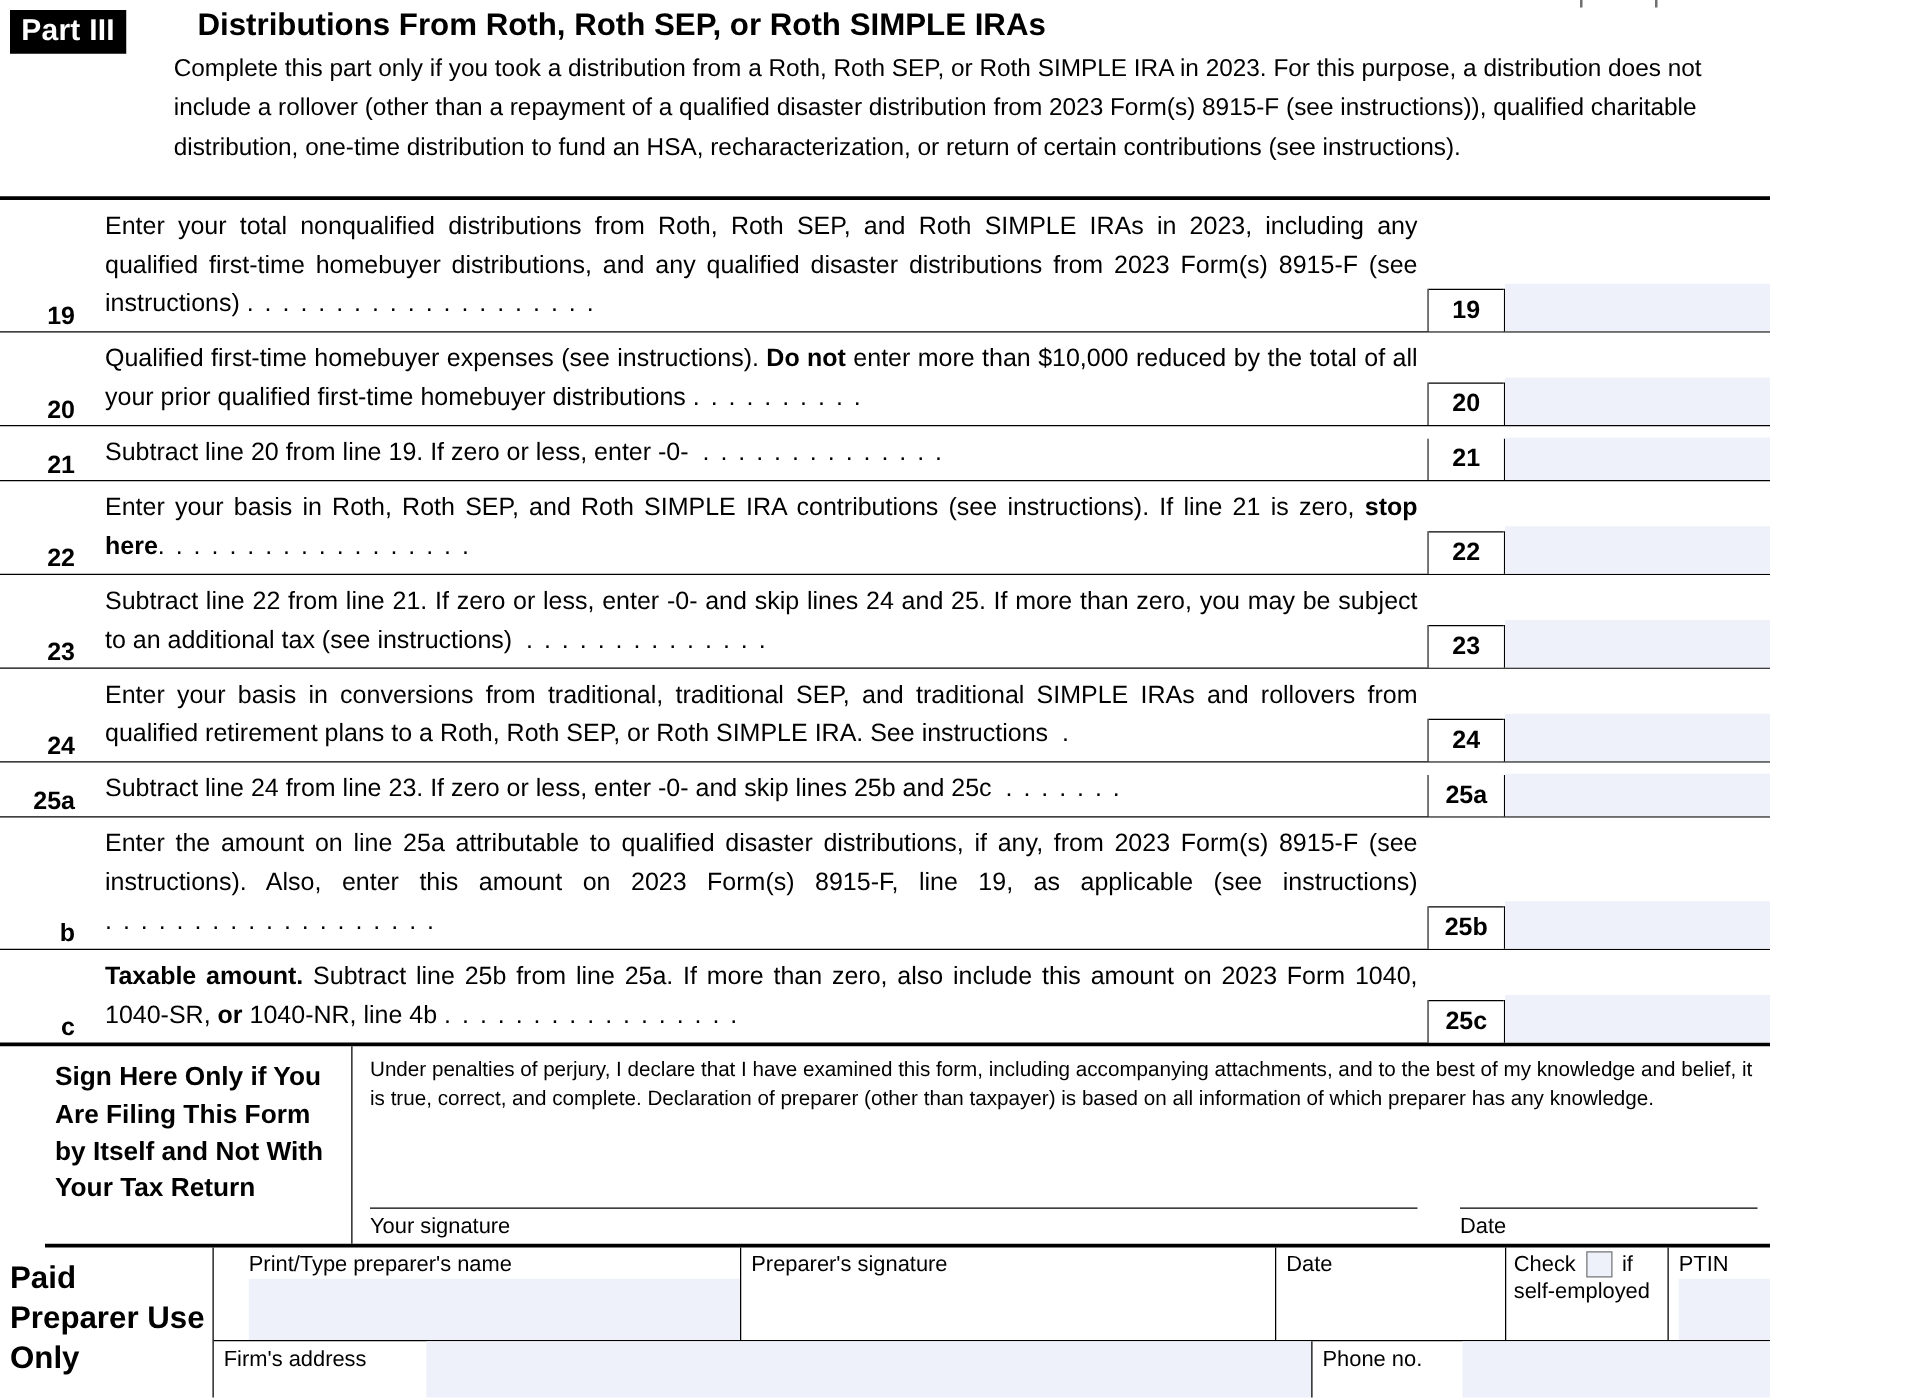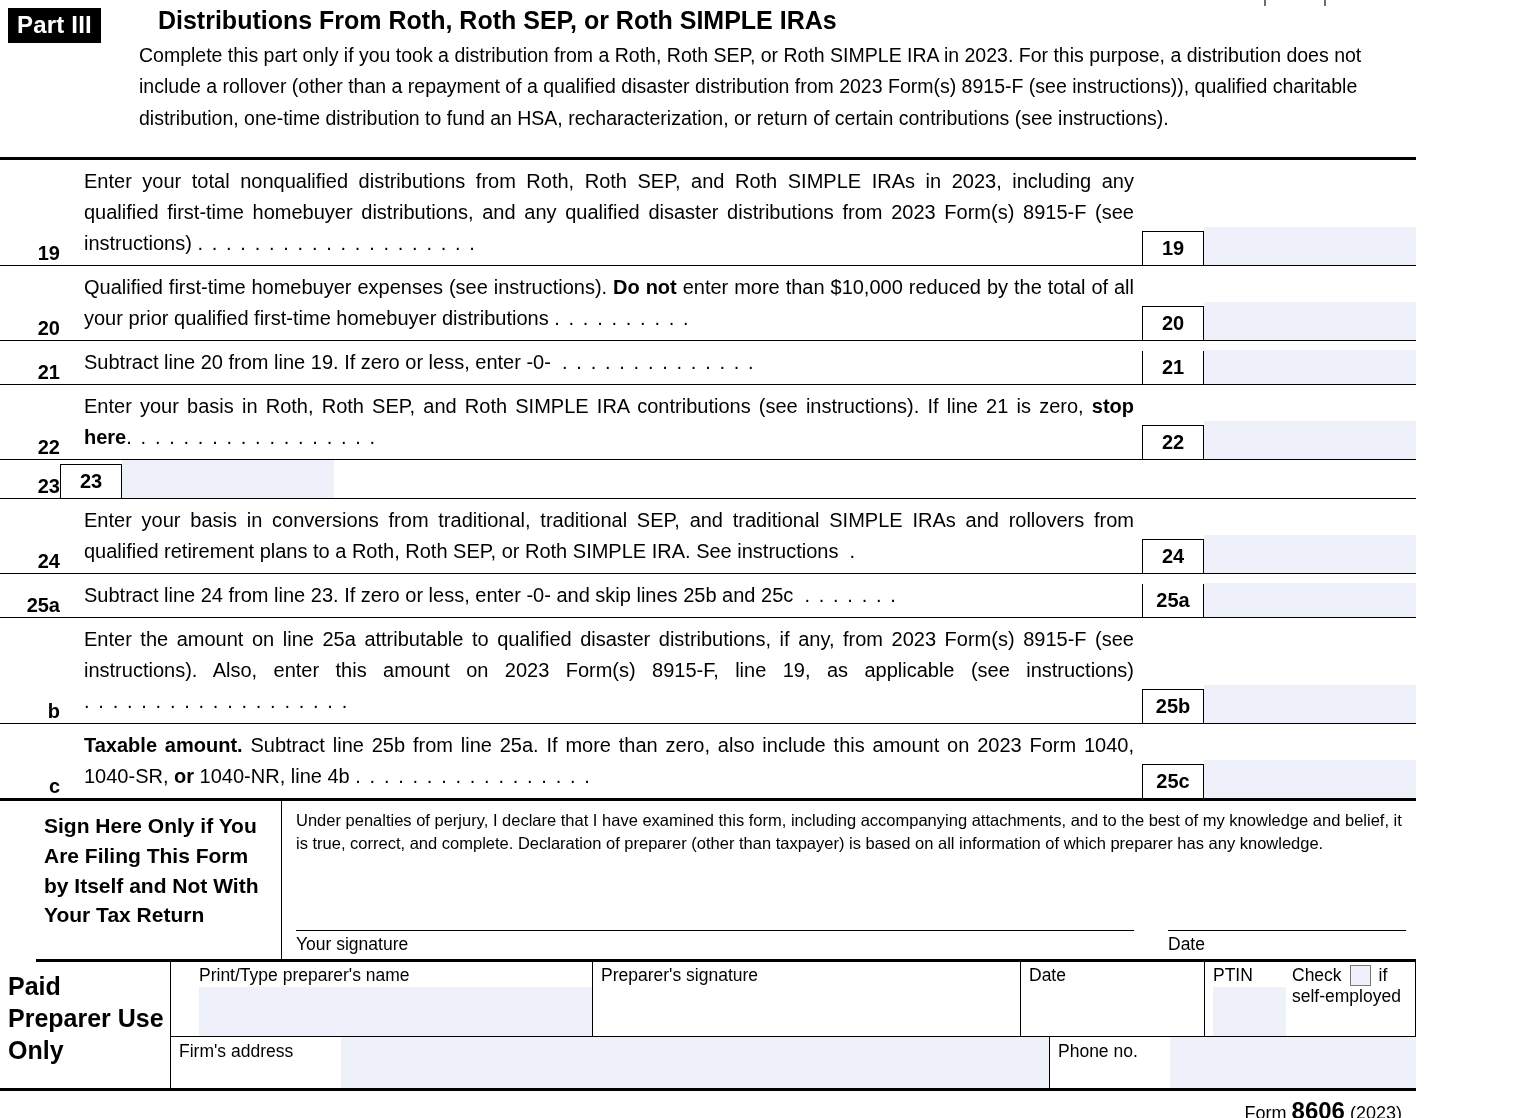--- a/index.html
+++ b/index.html
@@ -321,20 +321,21 @@
       <div class="ln-numbox">
         <div class="tag">22</div>
       </div>
       <div class="ln-amount">
         <div class="fill" style="height:38px;"></div>
       </div>
     </div>
 
     <div class="line-row lrow-sep">
       <div class="ln-num">23</div>
+      <div class="ln-text"><span>Subtract line 22 from line 21. If zero or less, enter -0- and skip lines 24 and 25. If more than zero, you may be subject to an additional tax (see instructions)</span> &nbsp;<span class="dots">. . . . . . . . . . . . . .</span></div>
       <div class="ln-numbox">
         <div class="tag">23</div>
       </div>
       <div class="ln-amount">
         <div class="fill" style="height:38px;"></div>
       </div>
     </div>
 
     <div class="line-row lrow-sep">
       <div class="ln-num">24</div>
@@ -407,32 +408,32 @@
           <div class="inp fill"></div>
         </div>
         <div class="prep-cell c-sig">
           <div class="cap">Preparer's signature</div>
           <div class="inp"></div>
         </div>
         <div class="prep-cell c-date">
           <div class="cap">Date</div>
           <div class="inp"></div>
         </div>
-        <div class="prep-cell c-ptin">
-          <div class="cap">PTIN</div>
-          <div class="inp fill"></div>
-        </div>
         <div class="prep-cell c-self">
           <div class="selfemp-line">
             <span>Check</span>
             <span class="chkbox"></span>
             <span>if</span>
           </div>
           <div>self-employed</div>
         </div>
+        <div class="prep-cell c-ptin">
+          <div class="cap">PTIN</div>
+          <div class="inp fill"></div>
+        </div>
       </div>
 
 
       <div class="prep-row3">
         <div class="small-cap f-cap">Firm's address</div>
         <div class="f-val"></div>
         <div class="small-cap e-cap">Phone no.</div>
         <div class="e-val"></div>
       </div>
 

